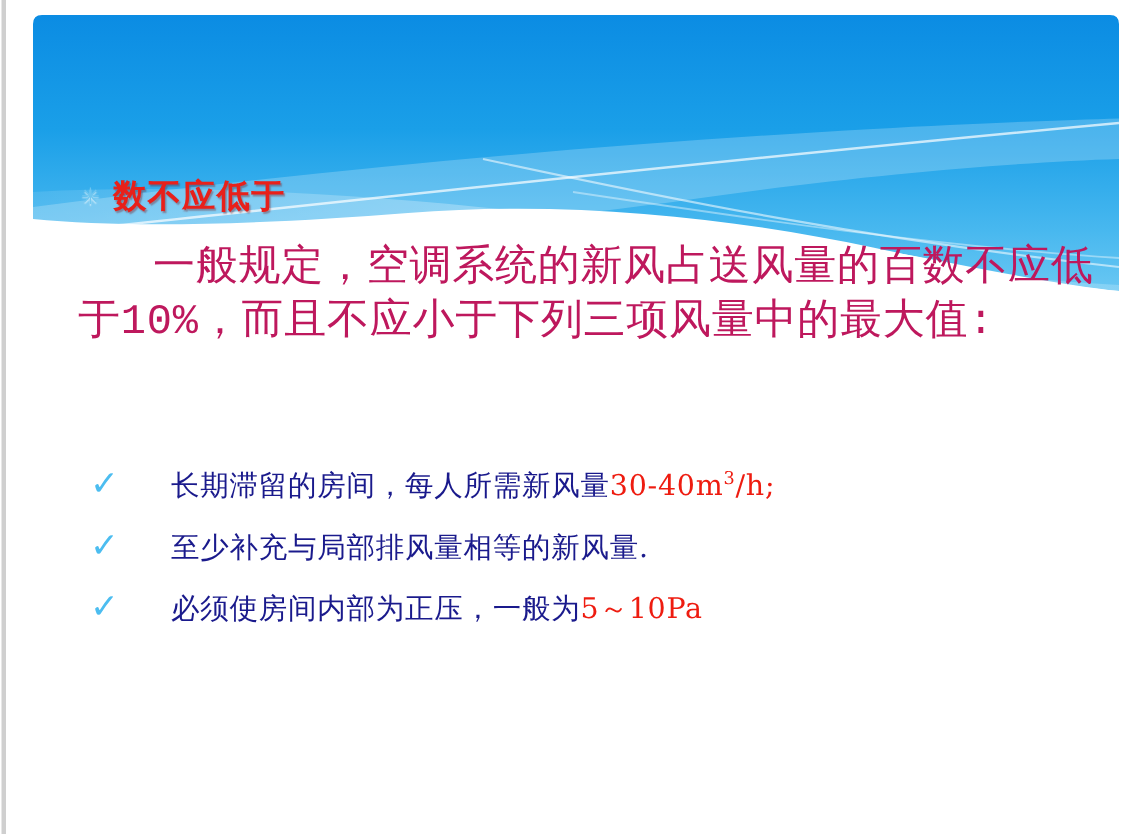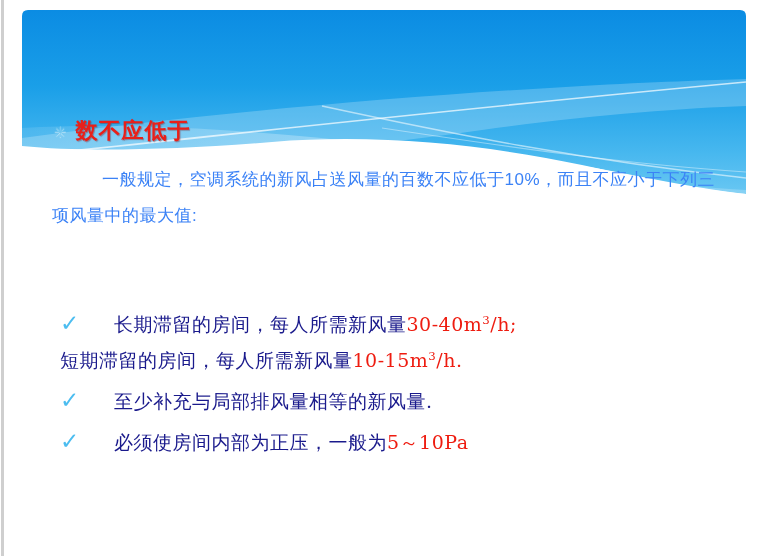--- a/index.html
+++ b/index.html
@@ -82,25 +82,25 @@
     font-family: "DejaVu Serif", "Liberation Serif", serif;
     text-shadow: 1px 1px 1px rgba(120,0,0,.35);
     white-space: nowrap;
   }
 
   .para {
     position: absolute;
     left: 30px;
     top: 152px;
     width: 680px;
-    color: #3b82f6;
-    font-size: 17px;
+    color: #be185d;
+    font-size: 28px;
     line-height: 36px;
     letter-spacing: .5px;
-    font-family: Liberation Sans, sans-serif;
+    font-family: Liberation Mono, monospace;
   }
   .para .indent { display: inline-block; width: 50px; }
 
   .bullets {
     position: absolute;
     left: 30px;
     top: 296px;
     width: 690px;
   }
   .bullet-item {
@@ -195,21 +195,21 @@
 
     <div class="para">
       <span class="indent"></span><span>一般规定，空调系统的新风占送风量的百</span><span>数不应低于</span><span>10%</span><span>，而且不应小于下列三项风量中</span><span>的最大值:</span>
     </div>
 
     <div class="bullets">
 
       <div class="bullet-item">
         <span class="check">✓</span>
         <span class="bullet-text">
-          <span class="lead"></span><span>长期滞留的房间，每人所需新风量</span><span class="red">30-40m</span><sup class="red">3</sup><span class="red">/h;</span><span class="hang"><span>短期滞留的房间，每人所需新风量</span><span class="red">10-15m</span><sup class="red">3</sup><span class="red">/h.</span></span>
+          <span class="lead"></span><span>长期滞留的房间，每人所需新风量</span><span class="red">30-40m</span><sup class="red">3</sup><span class="red">/h;</span>
         </span>
       </div>
 
       <div class="bullet-item">
         <span class="check">✓</span>
         <span class="bullet-text">
           <span class="lead"></span><span>至少补充与局部排风量相等的新风量.</span><span class="red"></span>
         </span>
       </div>
 

